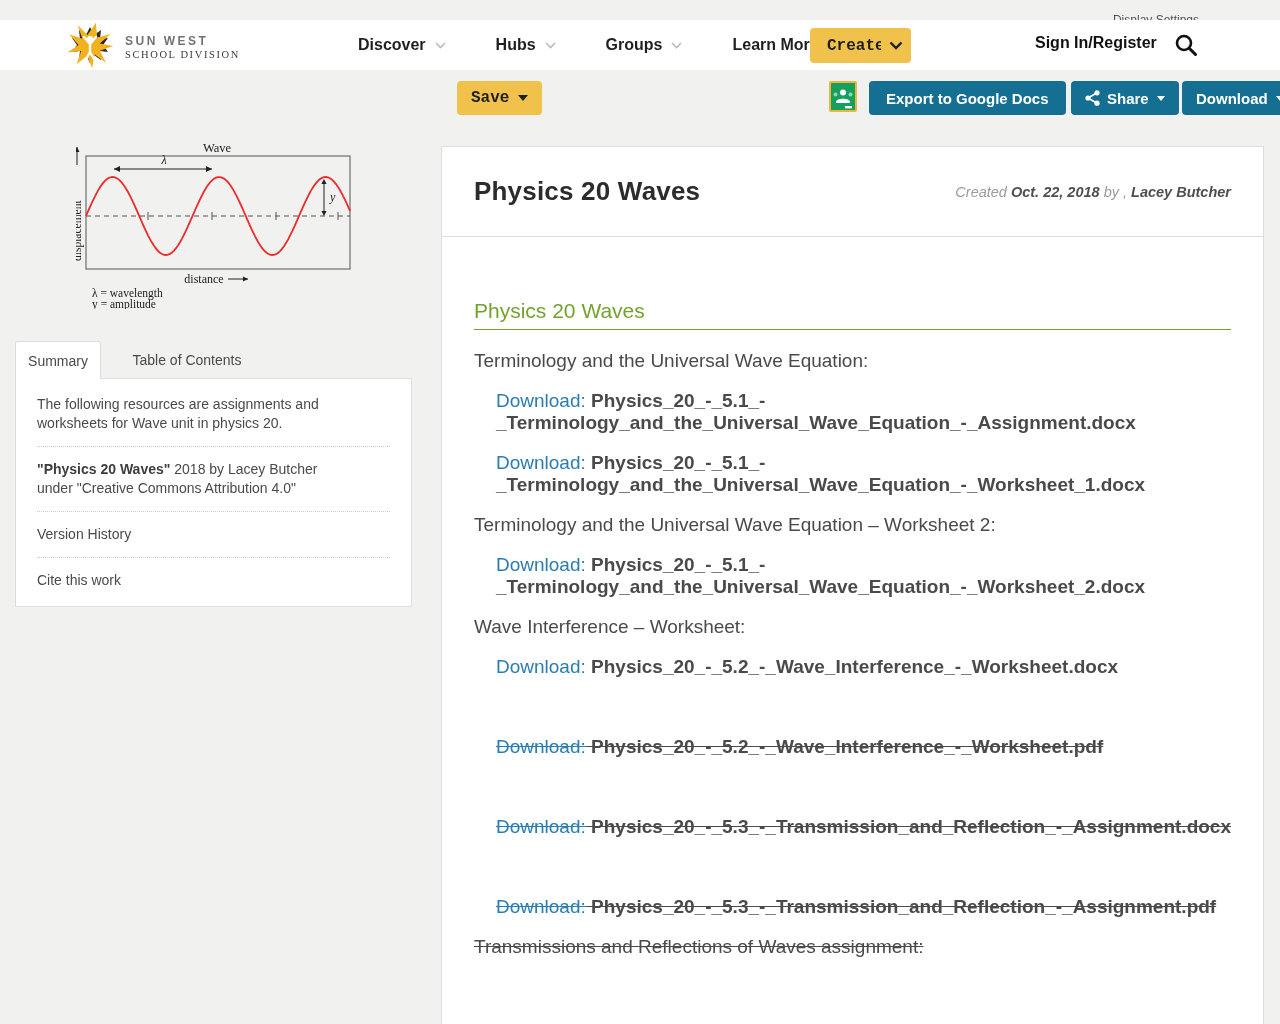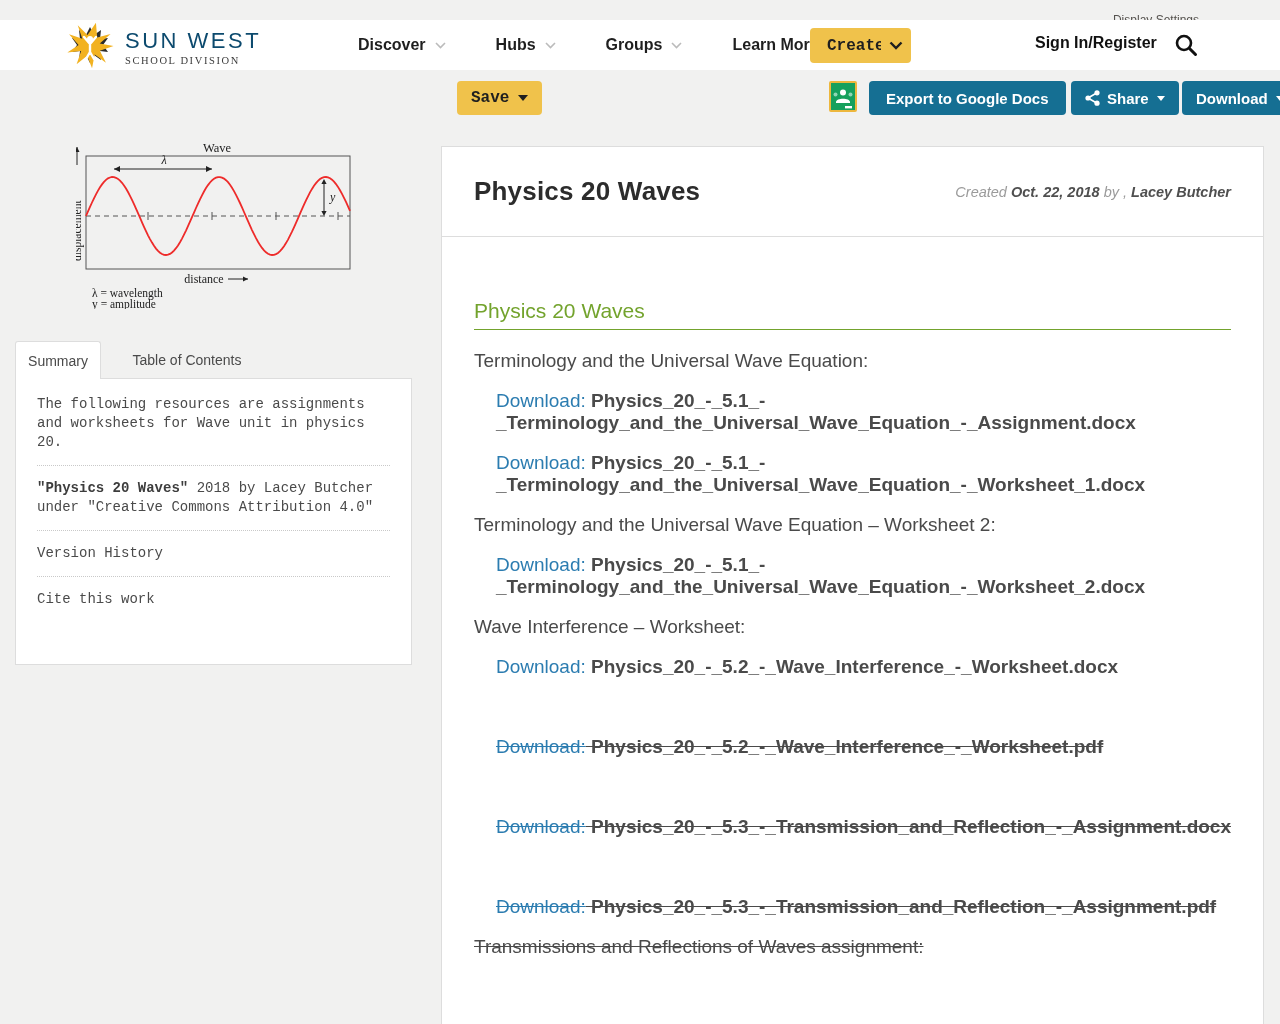--- a/index.html
+++ b/index.html
@@ -9,21 +9,21 @@
     background:#f1f1f0;
     font-family:"Liberation Sans", sans-serif;
     color:#4a4a4a;
   }
   
   .topstrip { position:absolute; top:10px; left:0; width:1280px; height:19px; background:#f1f1f0; }
   .display-settings { position:absolute; top:3px; right:81px; font-size:12px; color:#55524e; cursor:pointer; }
   
   .navbar { position:absolute; top:20px; left:0; width:1280px; height:50px; background:#ffffff; }
   .logo { position:absolute; left:64px; top:1px; display:flex; align-items:center; gap:9px; cursor:pointer; }
-  .logo-text .l1 { font-size:22px; font-weight:normal; letter-spacing:2.5px; color:#0c4a6e; }
+  .logo-text .l1 { font-size:12px; font-weight:bold; letter-spacing:2.5px; color:#737373; }
   .logo-text .l2 { font-size:10.5px; font-family:"Liberation Serif", serif; letter-spacing:1.6px; color:#3b3b3b; margin-top:1px; }
   .nav { position:absolute; left:358px; top:0; height:50px; display:flex; align-items:center; gap:50px; }
   .nav-item { display:flex; align-items:center; gap:9px; font-size:16px; font-weight:bold; color:#1f1f1f; cursor:pointer; }
   .chev { width:11px; height:7px; display:inline-block; }
   .btn { border:none; cursor:pointer; font-family:inherit; display:inline-flex; align-items:center; justify-content:center; }
   .btn-yellow { background:#f0c24b; color:#1f1f1f; font-weight:bold; font-size:16px; border-radius:4px;font-family:Liberation Mono, monospace; }
   .create-btn { position:absolute; left:810px; top:8px; height:35px; padding:0 17px; }
   .create-caret { position:absolute; left:881px; top:8px; height:35px; width:30px; }
   .signin { position:absolute; left:1035px; top:14px; font-size:16px; font-weight:bold; color:#111; cursor:pointer; }
   .search-btn { position:absolute; left:1173px; top:12px; width:26px; height:26px; background:none; }
@@ -38,21 +38,21 @@
   .share-btn { position:absolute; left:1055px; top:11px; padding:0 14px; }
   .dl-btn { position:absolute; left:1166px; top:11px; padding:0 14px; }
   .share-glyph { margin-right:7px; display:inline-flex; }
   
   .figure { position:absolute; left:76px; top:139px; width:280px; height:170px; }
   
   .tabs { position:absolute; left:15px; top:341px; display:flex; z-index:2;gap:17px; }
   .tab { height:38px; display:flex; align-items:center; justify-content:center; font-size:14px; color:#4a4a4a; cursor:pointer; }
   .tab.active { width:86px; background:#fff; border:1px solid #ddd; border-bottom:none; border-radius:3px 3px 0 0; }
   .tab.inactive { width:138px; background:transparent; }
-  .panel { position:absolute; left:15px; top:378px; width:397px; height:287px; background:#fff; border:1px solid #ddd; z-index:1; padding:0 21px;font-family:Liberation Mono, monospace; }
+  .panel { position:absolute; left:15px; top:378px; width:397px; height:229px; background:#fff; border:1px solid #ddd; z-index:1; padding:0 21px; }
   .panel-row { padding:13px 0; font-size:14px; line-height:19px; border-bottom:1px dotted #c9c9c9; color:#4a4a4a; }
   .panel-row:first-child { padding-top:16px; }
   .panel-row:last-child { border-bottom:none; }
   .panel-row b { color:#3d3d3d; }
   .panel-link { cursor:pointer; }
   
   .card { position:absolute; left:441px; top:146px; width:823px; height:900px; background:#fff; border:1px solid #ddd; }
   .card-header { height:90px; padding:0 32px; display:flex; align-items:center; justify-content:space-between; border-bottom:1px solid #ddd; }
   .page-title { font-size:26px; font-weight:bold; color:#2c2c2c; letter-spacing:0.2px; }
   .created { font-size:14.5px; font-style:italic; color:#9b9b9b; white-space:nowrap; }

